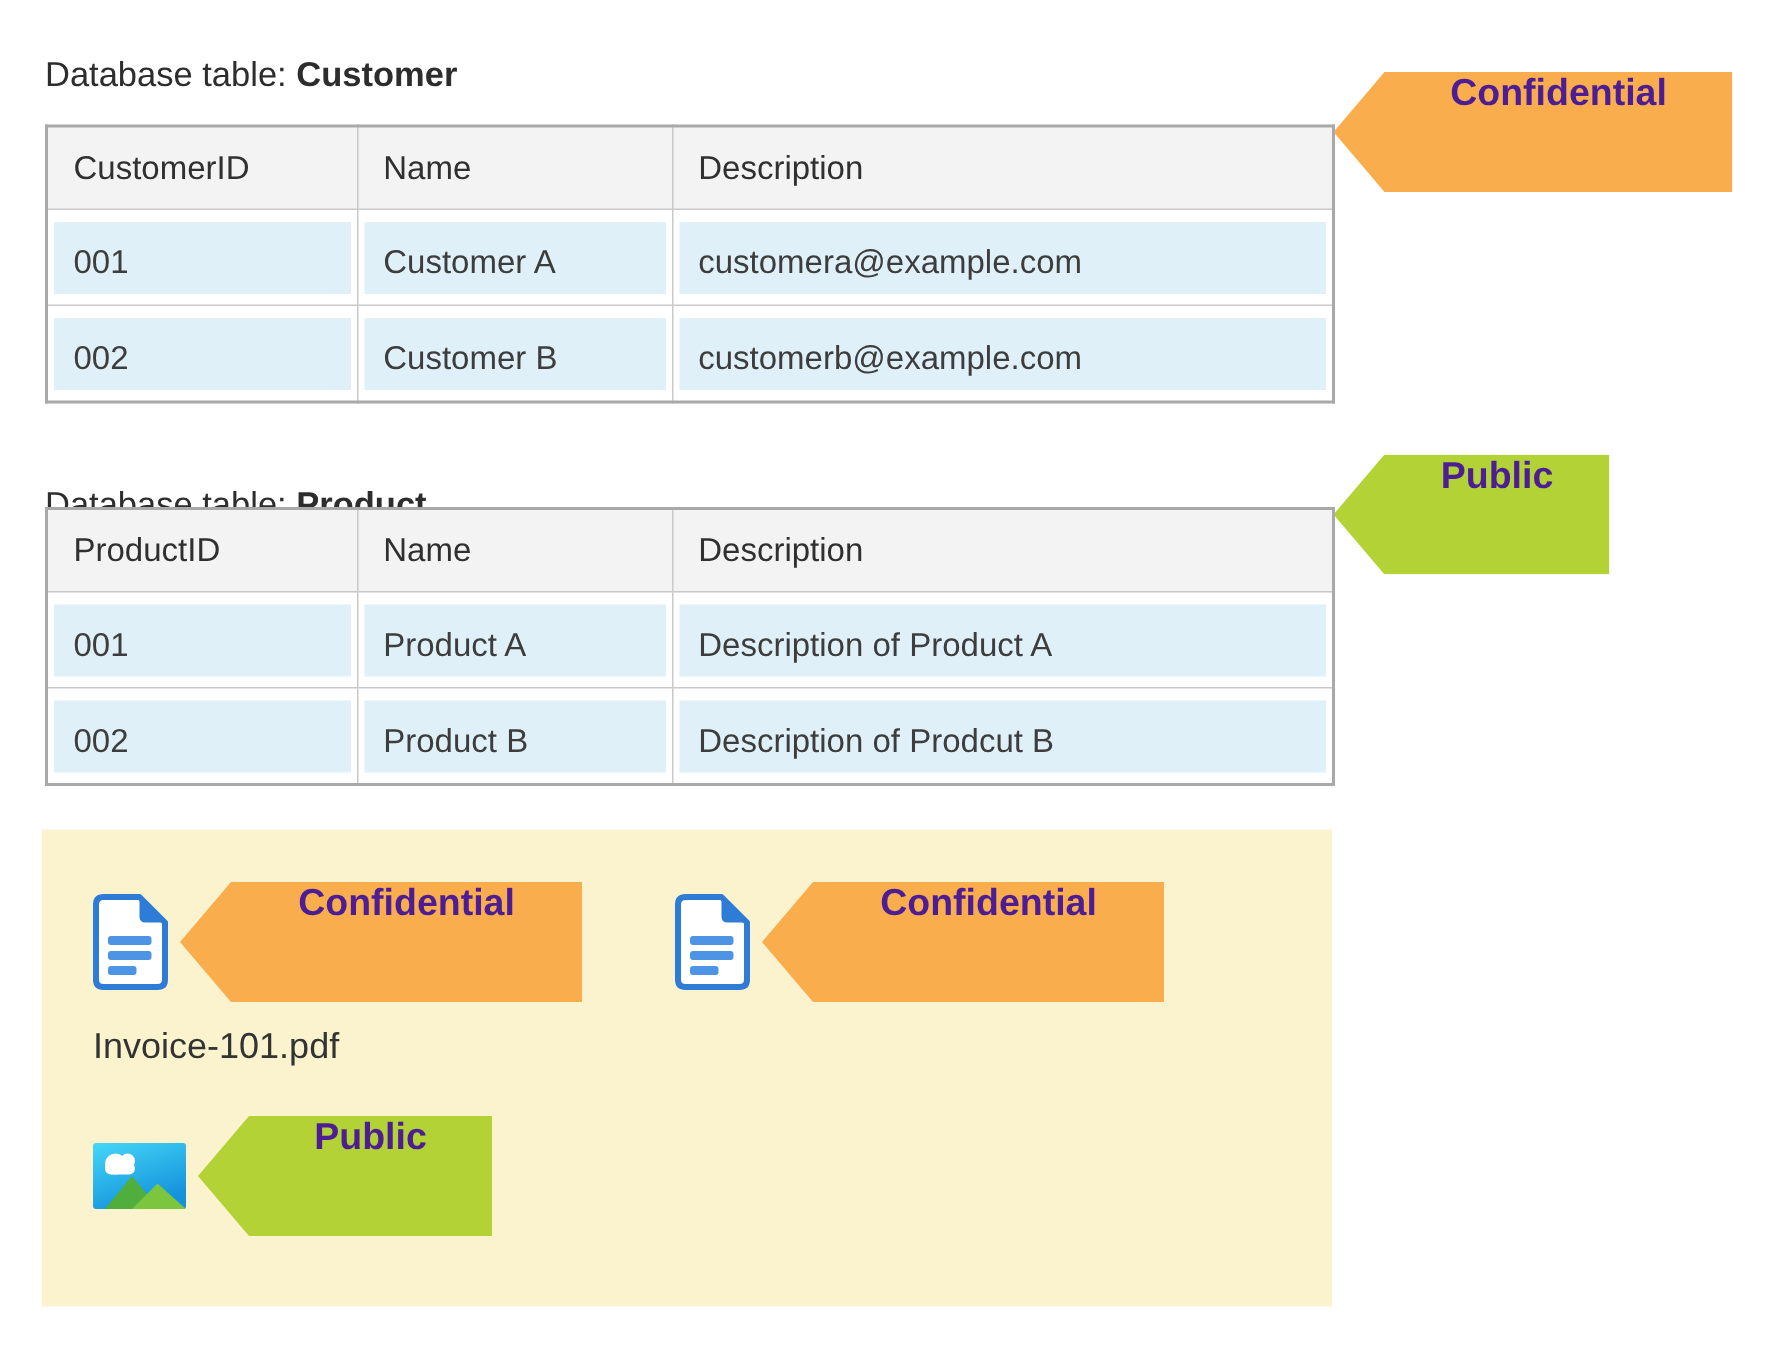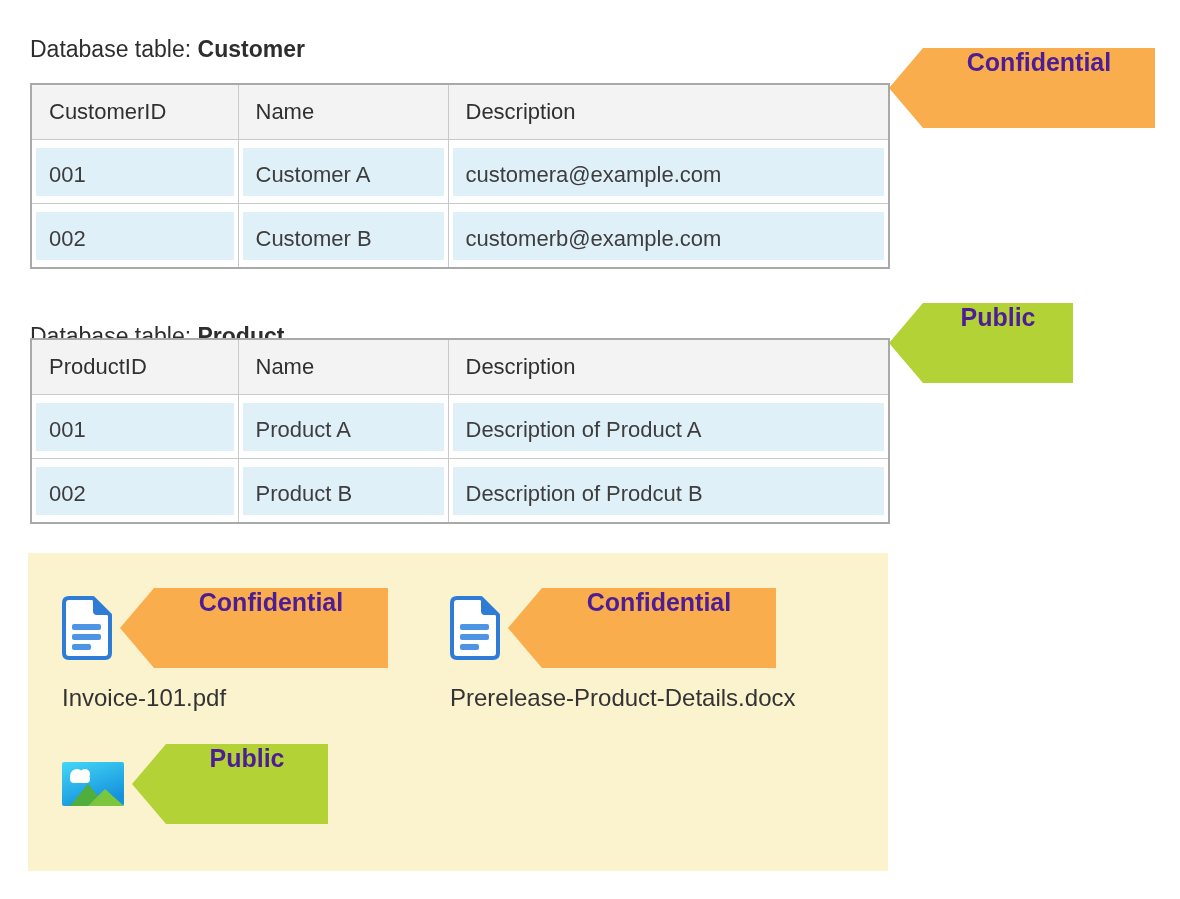--- a/index.html
+++ b/index.html
@@ -180,21 +180,20 @@
             <path d="M7 2 H31 L48 19 V57 Q48 62 43 62 H7 Q2 62 2 57 V7 Q2 2 7 2 Z" style="fill:#ffffff; stroke:var(--doc-icon-blue); stroke-width:4; stroke-linejoin:round;"></path>
             <path d="M31 2 L48 19 H35 Q31 19 31 15 Z" style="fill:var(--doc-icon-blue);"></path>
             <rect x="10" y="28" width="29" height="6" rx="2" style="fill:var(--doc-icon-line-blue);"></rect>
             <rect x="10" y="38" width="29" height="6" rx="2" style="fill:var(--doc-icon-line-blue);"></rect>
             <rect x="10" y="48" width="19" height="6" rx="2" style="fill:var(--doc-icon-line-blue);"></rect>
           </svg>
           <div class="tag confidential" style="width:268px;">
             <span>Confidential</span>
           </div>
         </div>
-        <div class="file-name">Prerelease-Product-Details.docx</div>
       </div>
 
     </div>
 
     <div class="files-row">
 
       <div class="file-group">
         <div class="icon-tag-row">
           <svg class="file-icon" width="62" height="44" viewBox="0 0 62 44">
             <defs>

